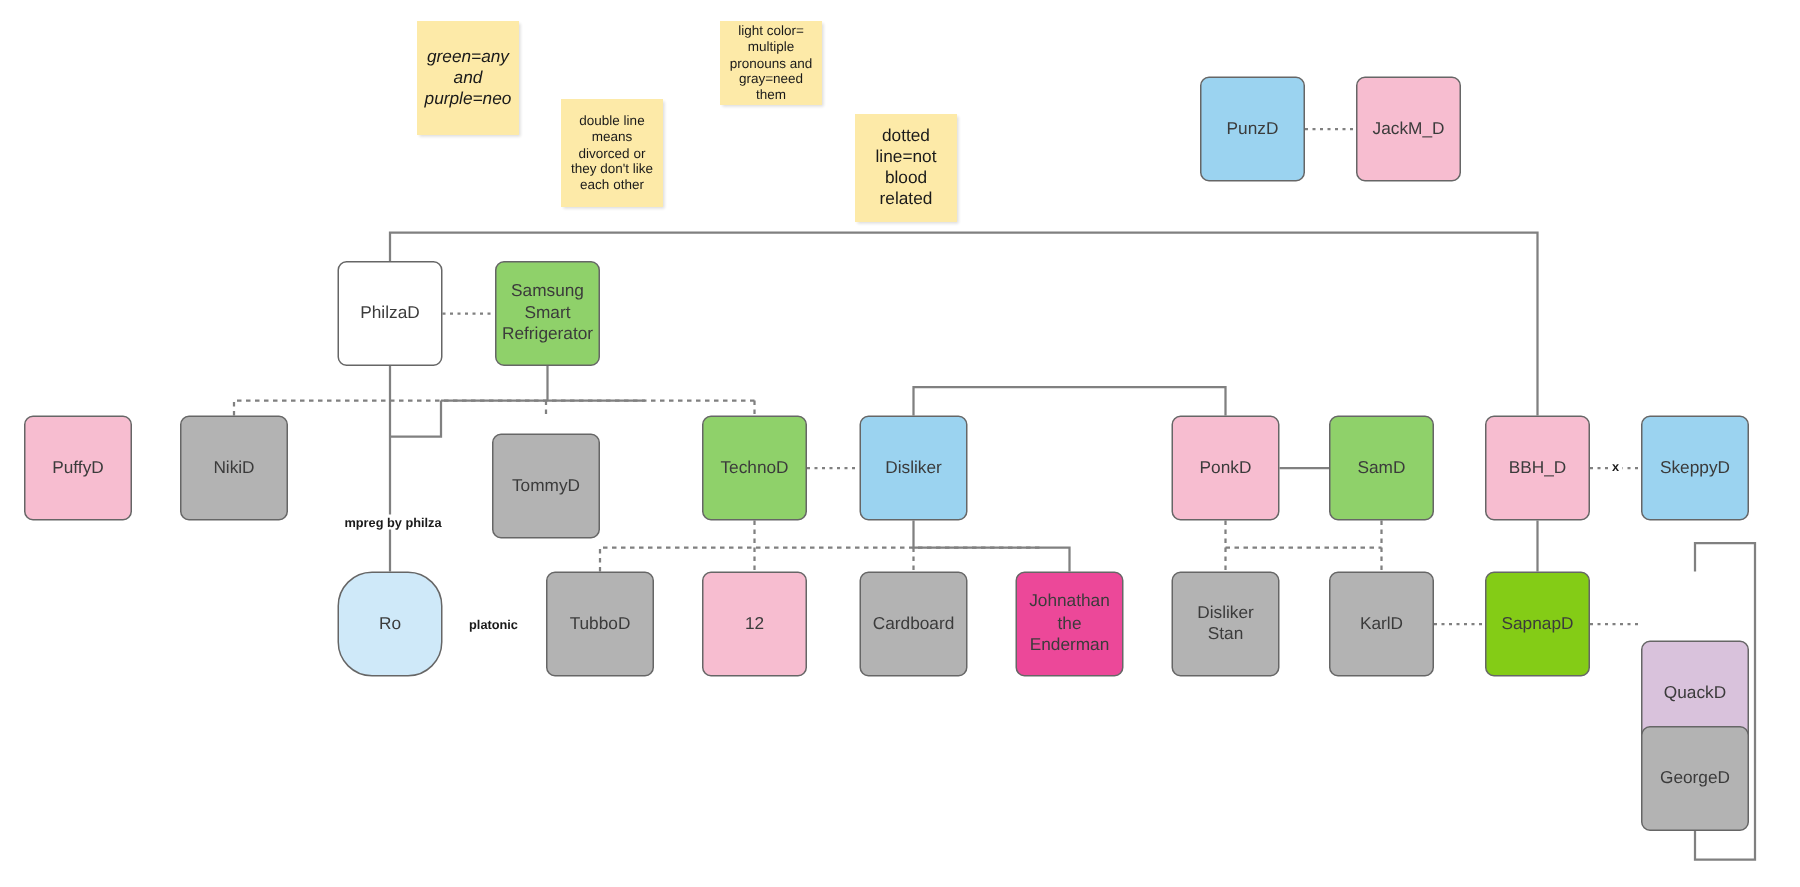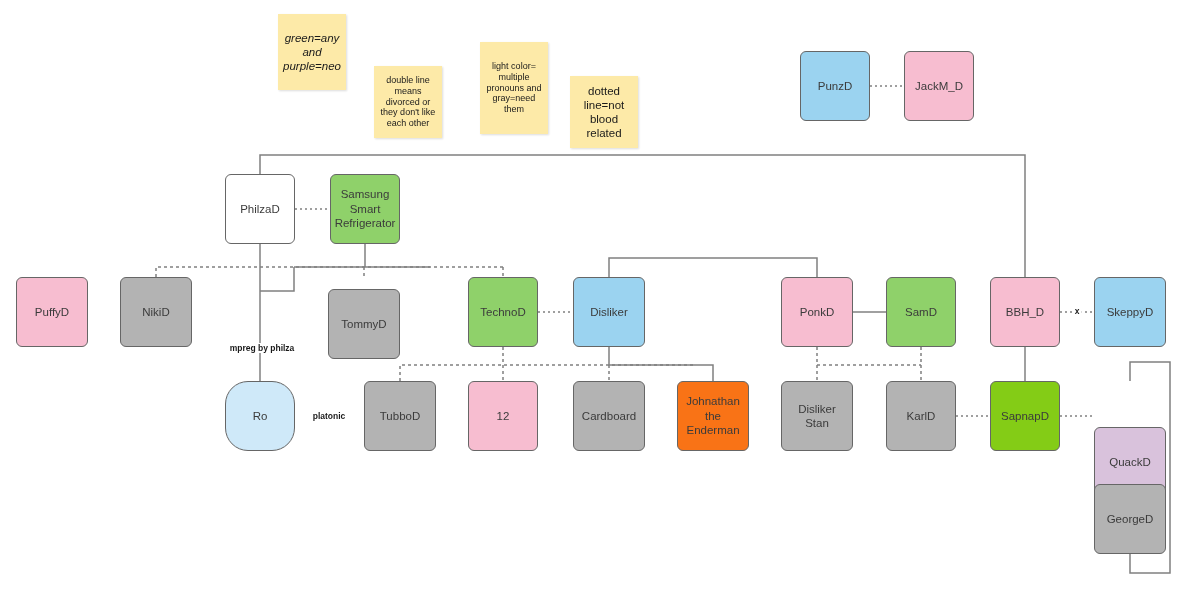--- a/index.html
+++ b/index.html
@@ -123,21 +123,21 @@
   </svg>
 
   <div class="note" style="left:278px;top:14px;width:68px;height:76px;font-size:11.5px;font-style:italic;">
     <span>green=any and purple=neo</span>
   </div>
 
   <div class="note" style="left:374px;top:66px;width:68px;height:72px;font-size:9px;">
     <span>double line means divorced or they don't like each other</span>
   </div>
 
-  <div class="note" style="left:480px;top:14px;width:68px;height:92px;font-size:9px;margin-top:28px;">
+  <div class="note" style="left:480px;top:14px;width:68px;height:56px;font-size:9px;">
     <span>light color= multiple pronouns and gray=need them</span>
   </div>
 
   <div class="note" style="left:570px;top:76px;width:68px;height:72px;font-size:11.5px;">
     <span>dotted line=not blood related</span>
   </div>
 
   <div class="node" style="left:800px;top:51px;width:70px;height:70px;background:#9bd3f0;">
     <span>PunzD</span>
   </div>
@@ -185,21 +185,21 @@
   </div>
   <div class="node" style="left:364px;top:381px;width:72px;height:70px;background:#b3b3b3;">
     <span>TubboD</span>
   </div>
   <div class="node" style="left:468px;top:381px;width:70px;height:70px;background:#f7bdd0;">
     <span>12</span>
   </div>
   <div class="node" style="left:573px;top:381px;width:72px;height:70px;background:#b3b3b3;">
     <span>Cardboard</span>
   </div>
-  <div class="node" style="left:677px;top:381px;width:72px;height:70px;background:#f97316;">
+  <div class="node" style="left:677px;top:381px;width:72px;height:70px;background:#ec4899;">
     <span>Johnathan the Enderman</span>
   </div>
   <div class="node" style="left:781px;top:381px;width:72px;height:70px;background:#b3b3b3;">
     <span>Disliker Stan</span>
   </div>
   <div class="node" style="left:886px;top:381px;width:70px;height:70px;background:#b3b3b3;">
     <span>KarlD</span>
   </div>
   <div class="node" style="left:990px;top:381px;width:70px;height:70px;background:#84cc16;">
     <span>SapnapD</span>

